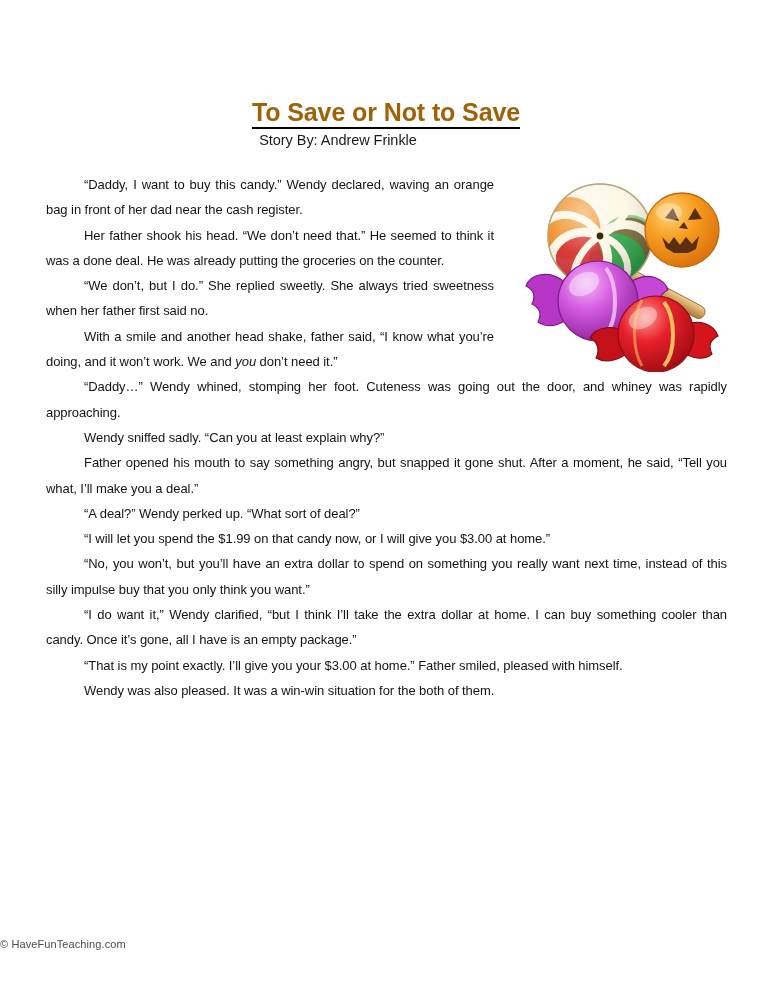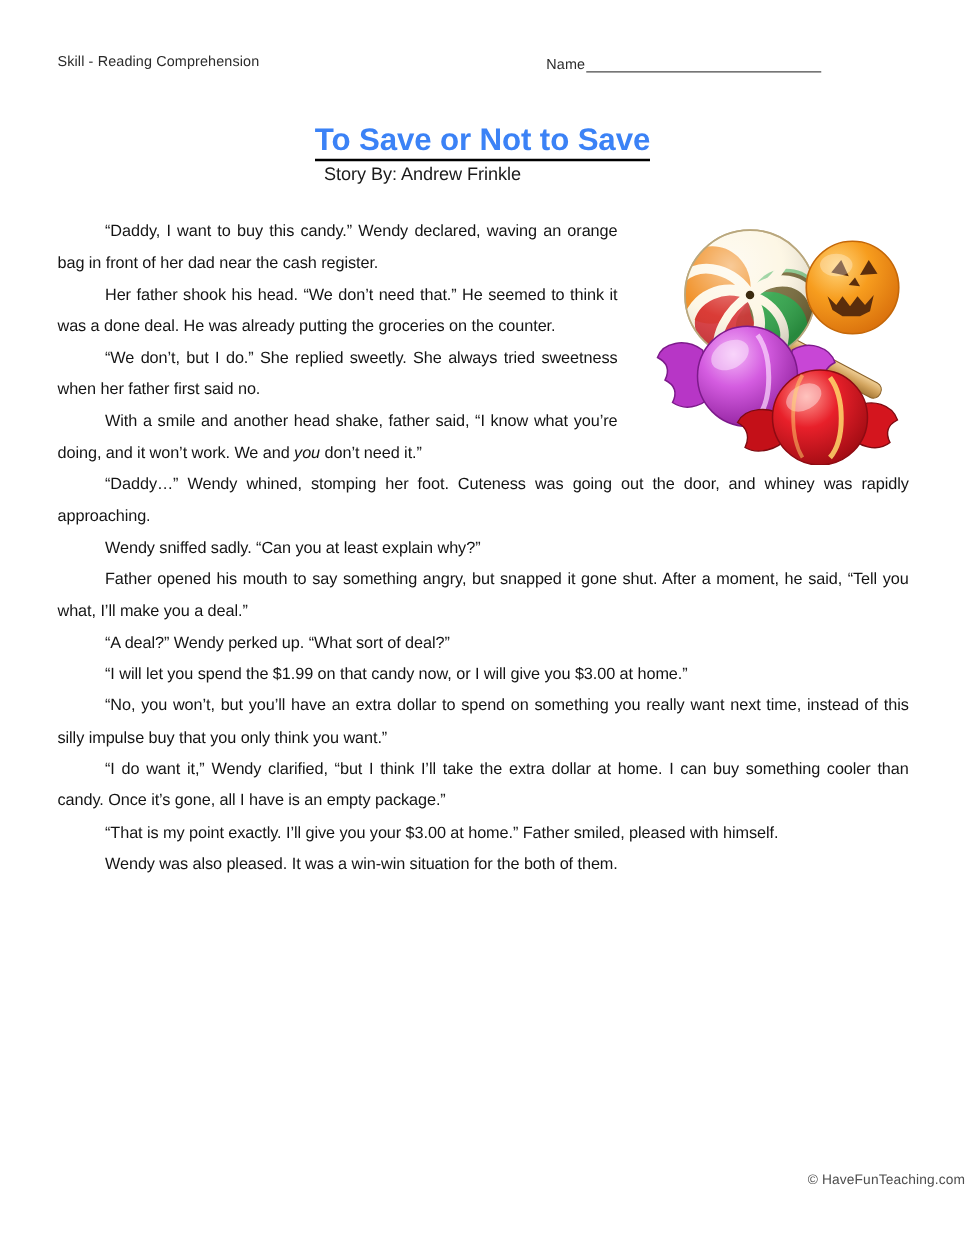--- a/index.html
+++ b/index.html
@@ -66,21 +66,21 @@
     position: absolute;
     top: 99px;
     left: 0;
     width: 772px;
     text-align: center;
   }
   .story-title {
     display: inline-block;
     font-size: 25px;
     font-weight: bold;
-    color: #3b82f6;
+    color: #a16207;
     letter-spacing: -0.1px;
     border-bottom: 2.2px solid #000000;
     padding-bottom: 1px;
     line-height: 1.08;
   }
   .byline {
     position: absolute;
     top: 132px;
     left: 0;
     width: 676px;
@@ -125,41 +125,34 @@
     height: 198px;
     display: block;
   }
 
   
   .footer {
     position: absolute;
     top: 938px;
     left: 0;
     width: 772px;
-    text-align: right;
+    text-align: left;
     font-size: 11px;
     color: #4d4d4d;
     letter-spacing: 0.1px;
   }
   .footer .copy-mark {
     font-size: 11px;
   }
 </style>
 </head>
 <body>
 
 <div class="page">
 
-  <div class="header">
-    <div class="skill-label">Skill - Reading Comprehension</div>
-    <div class="name-block">
-      <span class="name-label">Name</span>
-      <span class="name-line"></span>
-    </div>
-  </div>
 
   <div class="title-wrap">
     <span class="story-title">To Save or Not to Save</span>
   </div>
   <div class="byline">Story By: Andrew Frinkle</div>
 
   <div class="story">
 
     <div class="candy-float">
       <svg class="candy-svg" viewBox="0 0 205 198" xmlns="http://www.w3.org/2000/svg">

